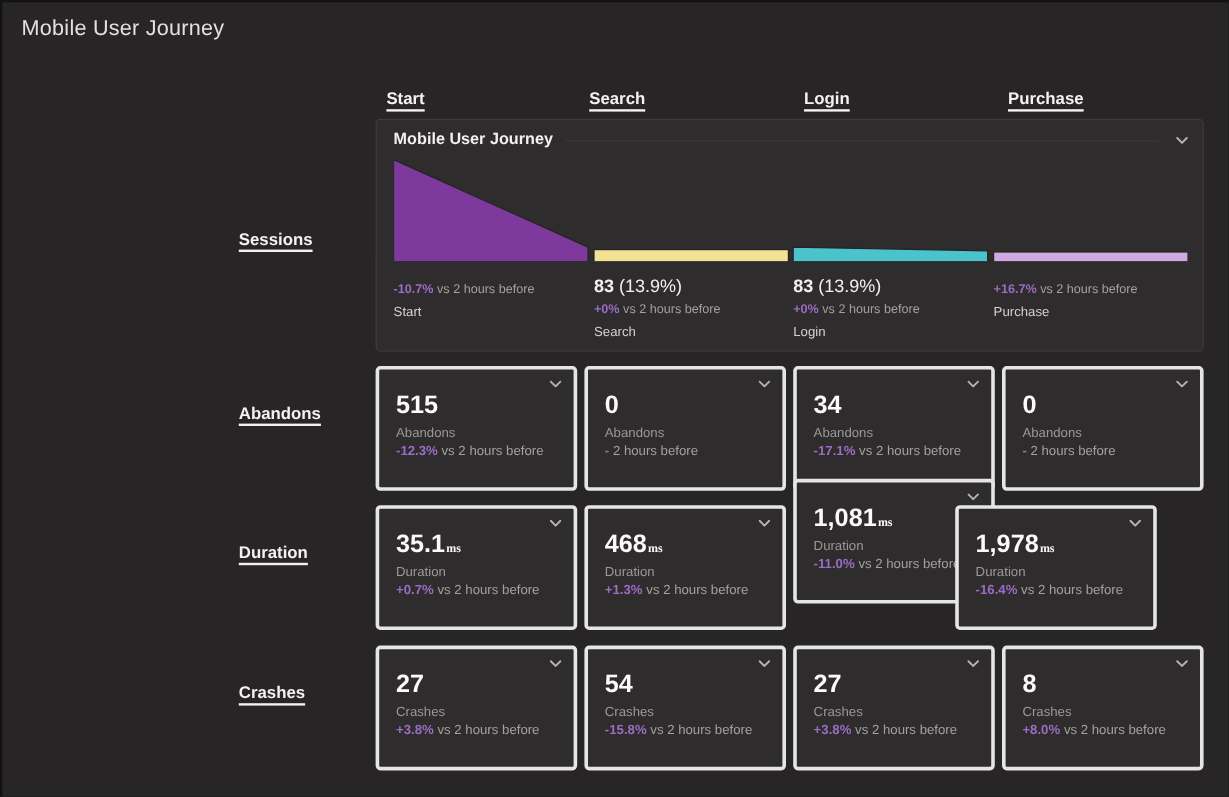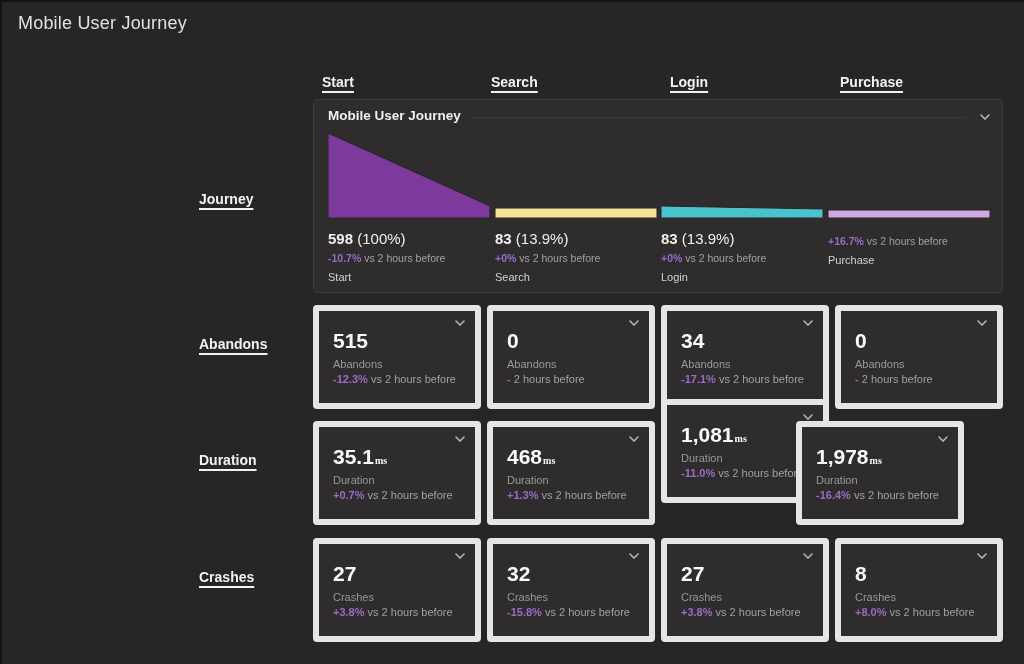--- a/index.html
+++ b/index.html
@@ -54,21 +54,21 @@
     position:absolute;top:130px;width:160px;
   }
   .stage-line1{font-size:15px;color:#f2f0ee;font-weight:400;}
   .stage-line1 b{font-weight:700;}
   .stage-line2{margin-top:5px;font-size:10.5px;}
   .stage-name{margin-top:7px;font-size:11px;color:#d4d2d0;}
   .accent{color:#9b6cc4;font-weight:700;text-align:center;}
   .gray{color:#a3a19f;font-weight:400;}
   .card{
     position:absolute;width:168px;height:104px;
-    background:#2e2c2c;border:6px solid #e5e5e5;border-radius:4px;
+    background:#2e2c2c;border:3px solid #e5e5e5;border-radius:4px;
     box-sizing:border-box;cursor:pointer;
   }
   .card-chev{position:absolute;top:9px;right:10px;}
   .panel-chev{margin-top:2px;}
   .card-value{
     position:absolute;left:14px;top:18px;
     font-size:21px;font-weight:700;color:#fbfaf9;
   }
   .card-value .unit{font-size:10px;font-weight:700;margin-left:1px;font-family:Liberation Serif, serif;}
   .card-metric{
@@ -85,21 +85,21 @@
 
 <div class="page">
 
   <div class="page-title">Mobile User Journey</div>
 
   <div class="col-header" style="left:320px">Start</div>
   <div class="col-header" style="left:489px">Search</div>
   <div class="col-header" style="left:668px">Login</div>
   <div class="col-header" style="left:838px">Purchase</div>
 
-  <div class="row-label" style="top:189px">Journey</div>
+  <div class="row-label" style="top:189px">Sessions</div>
   <div class="row-label" style="top:334px">Abandons</div>
   <div class="row-label" style="top:450px">Duration</div>
   <div class="row-label" style="top:567px">Crashes</div>
 
   <section class="panel">
     <div class="panel-head">
       <span class="panel-title">Mobile User Journey</span>
       <span class="panel-rule"></span>
       <span class="chev panel-chev">
         <svg width="10" height="6" viewBox="0 0 10 6">
@@ -109,21 +109,20 @@
     </div>
 
     <svg class="funnel" width="662" height="88" viewBox="0 0 662 88">
       <polygon points="0,3 162,76 162,88 0,88" stroke="#262424" stroke-width="1" fill="#7d3a9c"></polygon>
       <rect x="167" y="78" width="162" height="10" stroke="#262424" stroke-width="1" fill="#f2e394"></rect>
       <polygon points="333,76 495,79 495,88 333,88" stroke="#262424" stroke-width="1" fill="#4bc3cd"></polygon>
       <rect x="500" y="80" width="162" height="8" stroke="#262424" stroke-width="1" fill="#cfa9e0"></rect>
     </svg>
 
     <div class="stage" style="left:14px">
-      <div class="stage-line1"><b>598</b> <span>(100%)</span></div>
       <div class="stage-line2"><span class="accent">-10.7%</span> <span class="gray">vs 2 hours before</span></div>
       <div class="stage-name">Start</div>
     </div>
     <div class="stage" style="left:181px">
       <div class="stage-line1"><b>83</b> <span>(13.9%)</span></div>
       <div class="stage-line2"><span class="accent">+0%</span> <span class="gray">vs 2 hours before</span></div>
       <div class="stage-name">Search</div>
     </div>
     <div class="stage" style="left:347px">
       <div class="stage-line1"><b>83</b> <span>(13.9%)</span></div>
@@ -227,21 +226,21 @@
     <div class="card-value"><span>27</span><span class="unit"></span></div>
     <div class="card-metric">Crashes</div>
     <div class="card-change"><span class="accent">+3.8%</span> <span class="gray">vs 2 hours before</span></div>
   </div>
   <div class="card" style="left:485px;top:536px">
     <span class="chev card-chev">
         <svg width="10" height="6" viewBox="0 0 10 6">
           <path d="M1 1 L5 5 L9 1" stroke="#b5b3b1" stroke-width="1.6" fill="none" stroke-linecap="round"></path>
         </svg>
       </span>
-    <div class="card-value"><span>32</span><span class="unit"></span></div>
+    <div class="card-value"><span>54</span><span class="unit"></span></div>
     <div class="card-metric">Crashes</div>
     <div class="card-change"><span class="accent">-15.8%</span> <span class="gray">vs 2 hours before</span></div>
   </div>
   <div class="card" style="left:659px;top:536px">
     <span class="chev card-chev">
         <svg width="10" height="6" viewBox="0 0 10 6">
           <path d="M1 1 L5 5 L9 1" stroke="#b5b3b1" stroke-width="1.6" fill="none" stroke-linecap="round"></path>
         </svg>
       </span>
     <div class="card-value"><span>27</span><span class="unit"></span></div>

